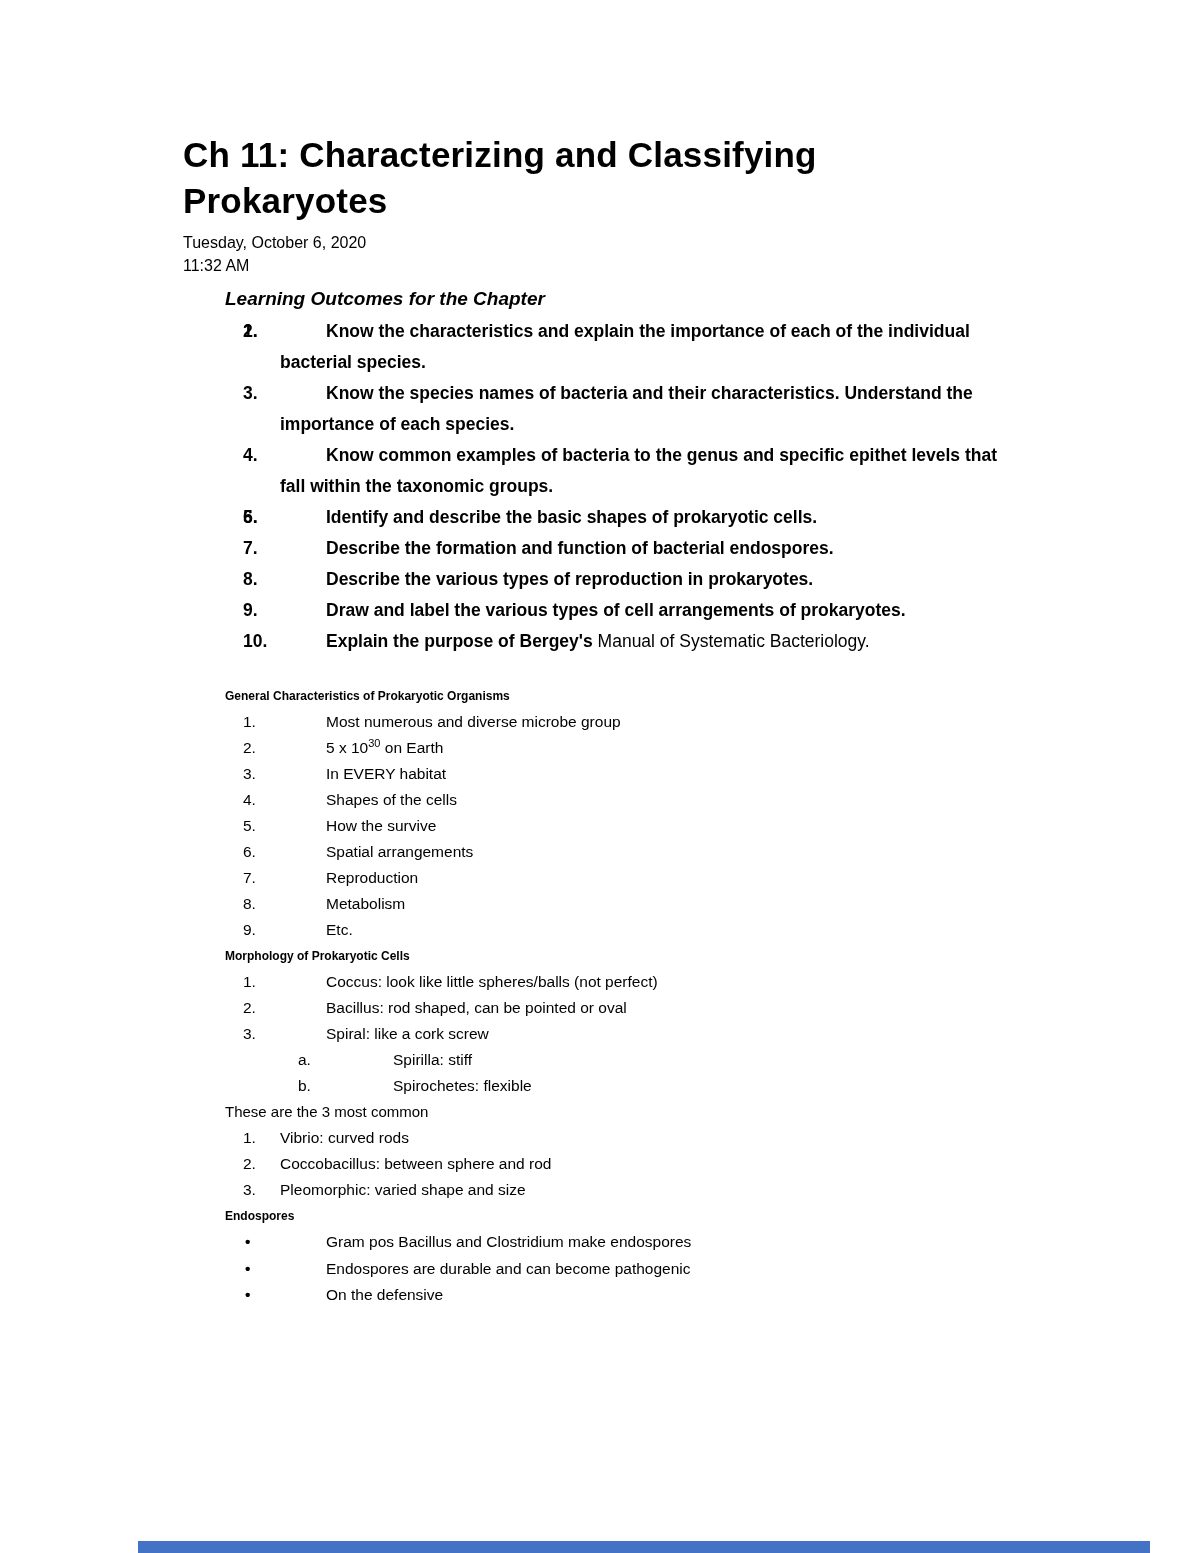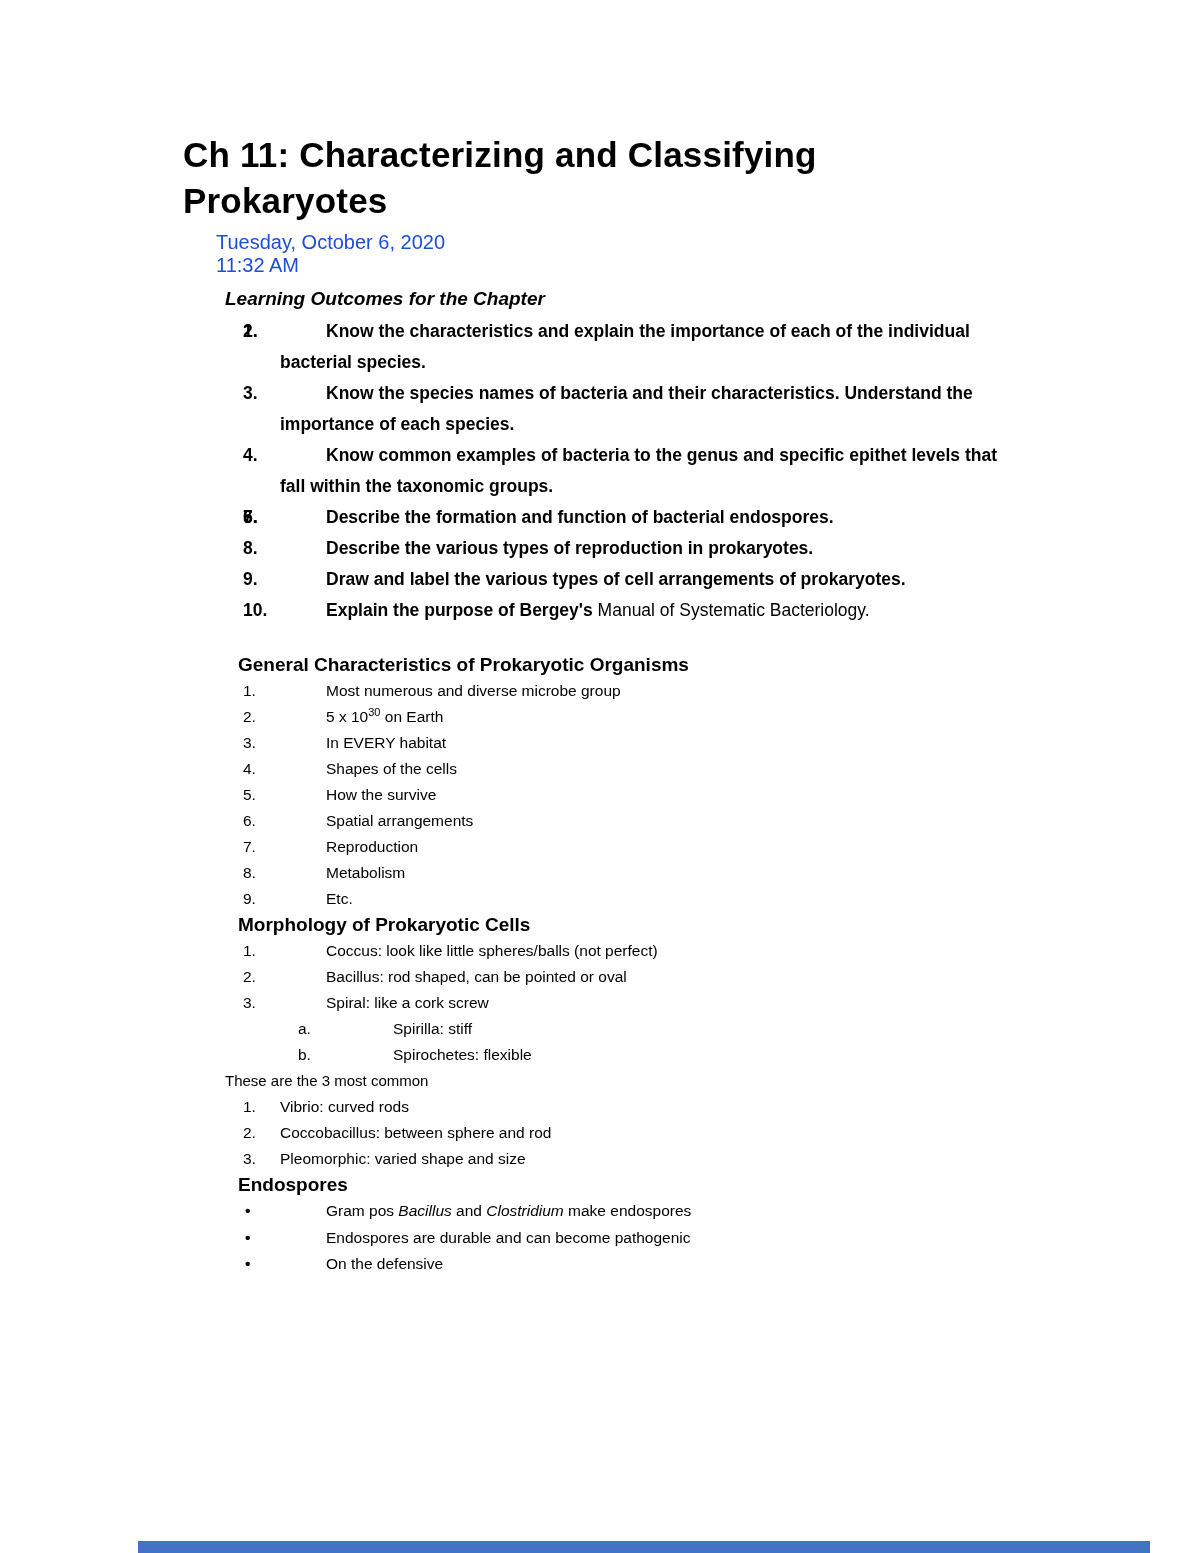--- a/index.html
+++ b/index.html
@@ -15,57 +15,57 @@
   }
   .content { padding: 132px 140px 0 140px; }
 
   .title {
     margin: 0;
     font-size: 35px;
     line-height: 46px;
     font-weight: 700;
     letter-spacing: 0.2px;
   }
-  .meta { margin-top: 7px; font-size: 20px; line-height: 23px; color: #1d4ed8; margin-left: 33px; }
+  .meta { margin-top: 7px; font-size: 16px; line-height: 23px; color: #000000; }
 
   .lo-heading {
     margin: 11px 0 6px 42px;
     font-size: 19px;
     font-weight: 700;
     font-style: italic;
   }
   .lo-item {
     position: relative;
     padding-left: 97px;
     text-indent: 46px;
     font-size: 17.5px;
     font-weight: 700;
     line-height: 31px;
   }
   .lo-item .num { position: absolute; left: 60px; top: 0; text-indent: 0; }
   .reg { font-weight: 400; }
 
-  .body-heading { margin-left: 55px; font-size: 19px; font-weight: 700; line-height: 26px; }
+  .body-heading { margin-left: 42px; font-size: 12px; font-weight: 700; line-height: 26px; }
   .gap-top { margin-top: 26px; }
 
   .b-item { position: relative; padding-left: 143px; font-size: 15.5px; line-height: 26px; }
   .b-item .num { position: absolute; left: 60px; top: 0; }
 
   .sub-item { position: relative; padding-left: 210px; font-size: 15.5px; line-height: 26px; }
   .sub-item .num { position: absolute; left: 115px; top: 0; }
 
   .plain-line { margin-left: 42px; font-size: 15px; line-height: 26px; }
 
   .c-item { position: relative; padding-left: 97px; font-size: 15.5px; line-height: 26px; }
   .c-item .num { position: absolute; left: 60px; top: 0; }
 
   .bullet-item { position: relative; padding-left: 143px; font-size: 15.5px; line-height: 26.5px; }
   .bullet-item .bullet { position: absolute; left: 62px; top: 0; font-weight: 700; }
 
-  .it { font-style: italic; }
+  .it { }
   sup { font-size: 11px; line-height: 0; }
 
   .bottom-bar {
     position: absolute;
     left: 95px;
     bottom: 0;
     width: 1012px;
     height: 12px;
   }
 </style>
@@ -98,20 +98,21 @@
       </div>
       <div class="lo-item">
         <span class="num">4.</span>
         <span>Know common examples of bacteria to the genus and specific epithet levels that fall within the taxonomic groups.</span>
       </div>
       <div class="lo-item">
         <span class="num">5.</span>
       </div>
       <div class="lo-item">
         <span class="num">6.</span>
+        <span>Identify and describe the basic shapes of prokaryotic cells.</span>
       </div>
       <div class="lo-item">
         <span class="num">7.</span>
         <span>Describe the formation and function of bacterial endospores.</span>
       </div>
       <div class="lo-item">
         <span class="num">8.</span>
         <span>Describe the various types of reproduction in prokaryotes.</span>
       </div>
       <div class="lo-item">

